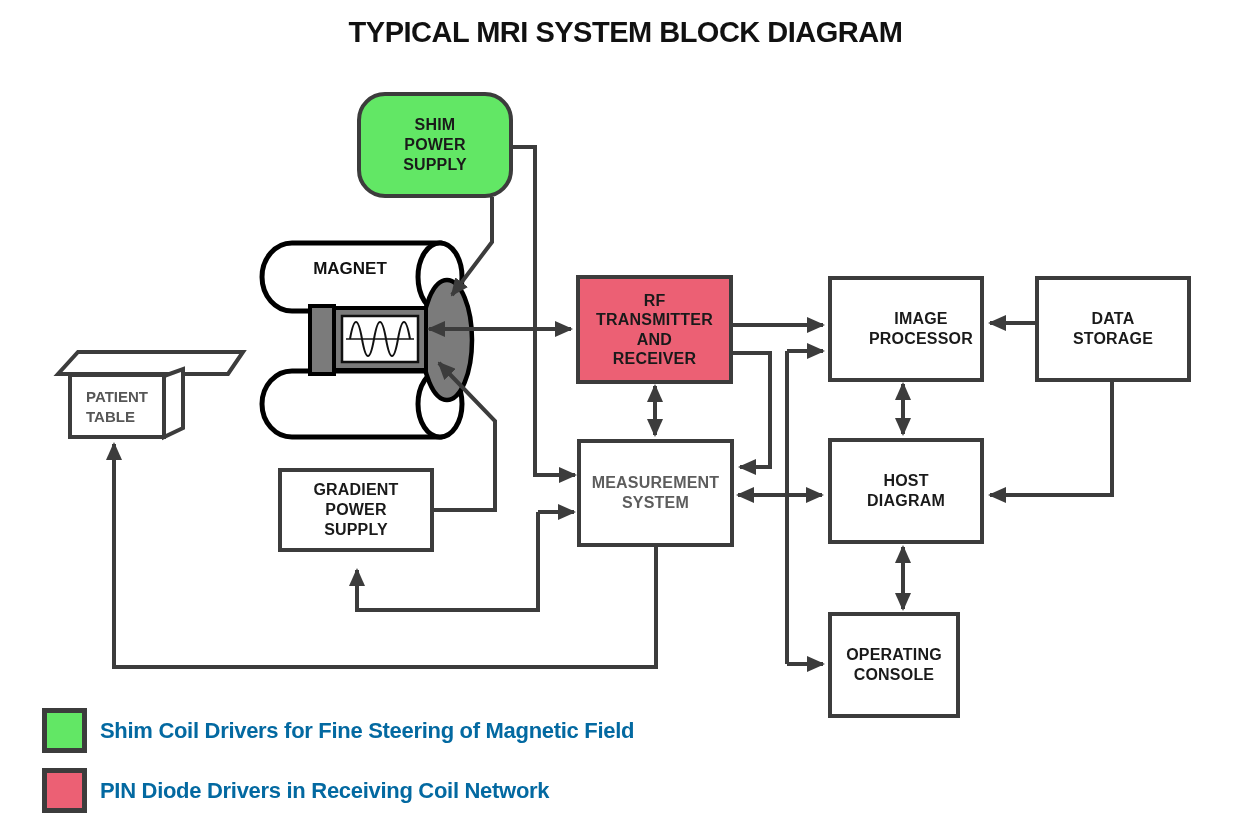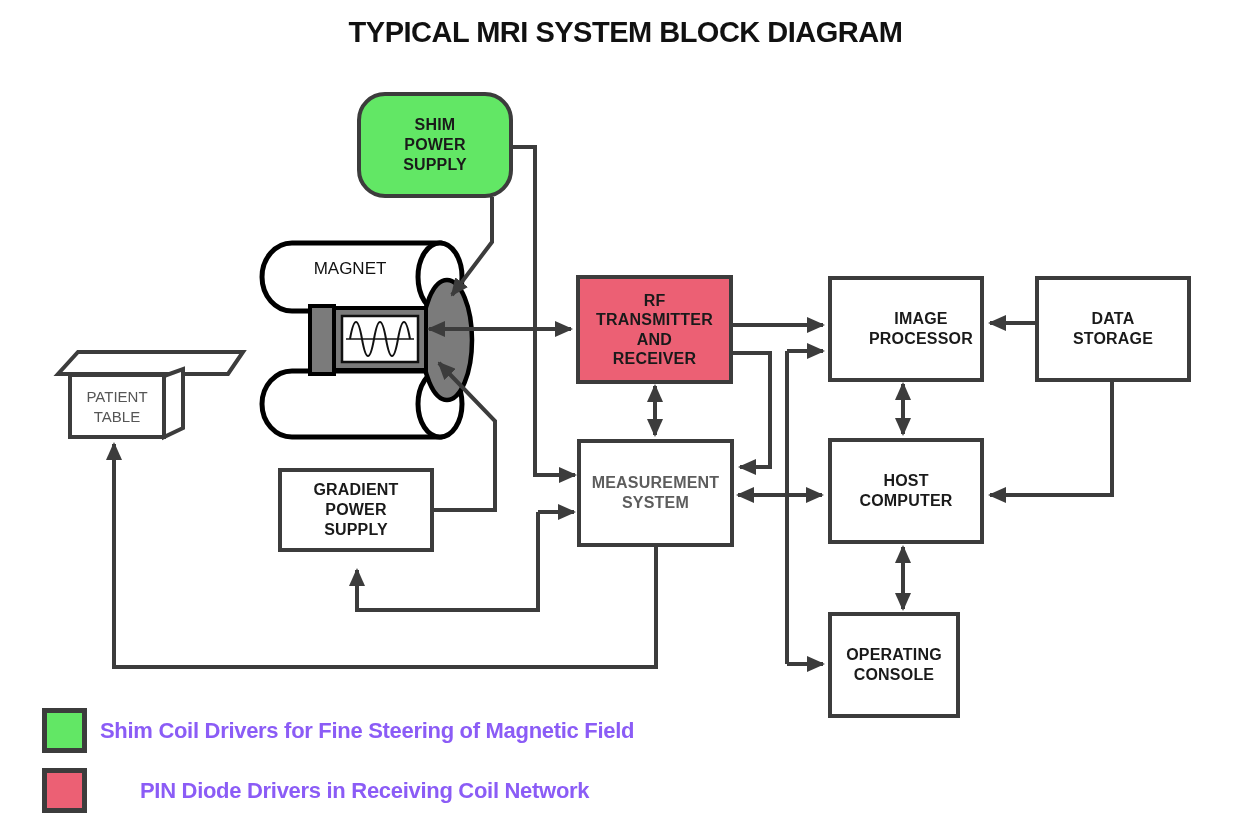--- a/index.html
+++ b/index.html
@@ -17,33 +17,33 @@
   .block{
     position:absolute;box-sizing:border-box;border:4px solid #3c3c3c;background:#ffffff;
     display:flex;align-items:center;justify-content:center;text-align:center;
     font-size:16px;font-weight:bold;line-height:1.27;letter-spacing:0.2px;
     color:#1a1a1a;white-space:pre-line;
   }
   .block.green{background:#62e765;border-radius:28px;}
   .block.red{background:#ec6074;}
   .block.graytext{color:#5d5d5d;}
   .floatlabel{
-    position:absolute;display:flex;align-items:center;justify-content:center;text-align:center;
-    font-weight:normal;white-space:pre-line;
+    position:absolute;display:flex;align-items:center;justify-content:center;
+    font-weight:bold;white-space:pre-line;
   }
   .magnetlabel{font-size:17px;color:#111111;}
   .tablelabel{font-size:15px;line-height:1.35;color:#565656;}
   .legend-swatch{
     position:absolute;box-sizing:border-box;width:45px;height:45px;border:5px solid #3c3c3c;
   }
   .legend-swatch.green{background:#62e765;}
   .legend-swatch.red{background:#ec6074;}
   .legend-text{
     position:absolute;height:45px;display:flex;align-items:center;
-    font-size:22px;font-weight:bold;letter-spacing:-0.3px;color:#8b5cf6;white-space:pre-line;
+    font-size:22px;font-weight:bold;letter-spacing:-0.3px;color:#0369a1;white-space:pre-line;
   }
 </style>
 </head>
 <body>
 
 <div id="stage">
 
   <svg id="wires" viewBox="0 0 1251 832" xmlns="http://www.w3.org/2000/svg">
     <defs>
       <marker id="ah" viewBox="0 0 18 16" refX="16" refY="8" markerWidth="18" markerHeight="16" markerUnits="userSpaceOnUse" orient="auto-start-reverse">
@@ -110,29 +110,29 @@
 STORAGE</div>
 
   <div class="block" style="left:278px;top:432px;width:156px;height:84px;margin-top:36px;">GRADIENT
 POWER
 SUPPLY</div>
 
   <div class="block graytext" style="left:577px;top:439px;width:157px;height:108px;">MEASUREMENT
 SYSTEM</div>
 
   <div class="block" style="left:828px;top:438px;width:156px;height:106px;">HOST
-COMPUTER</div>
+DIAGRAM</div>
 
   <div class="block" style="left:828px;top:612px;width:132px;height:106px;">OPERATING
 CONSOLE</div>
 
   <div class="floatlabel magnetlabel" style="left:296px;top:256px;width:108px;height:26px;">MAGNET</div>
 
   <div class="floatlabel tablelabel" style="left:71px;top:382px;width:92px;height:50px;">PATIENT
 TABLE</div>
 
   <div class="legend-swatch green" style="left:42px;top:708px;"></div>
   <div class="legend-text" style="left:100px;top:708px;">Shim Coil Drivers for Fine Steering of Magnetic Field</div>
 
   <div class="legend-swatch red" style="left:42px;top:768px;"></div>
-  <div class="legend-text" style="left:100px;top:768px;margin-left:40px;">PIN Diode Drivers in Receiving Coil Network</div>
+  <div class="legend-text" style="left:100px;top:768px;">PIN Diode Drivers in Receiving Coil Network</div>
 
 </div>
 
 </body></html>

